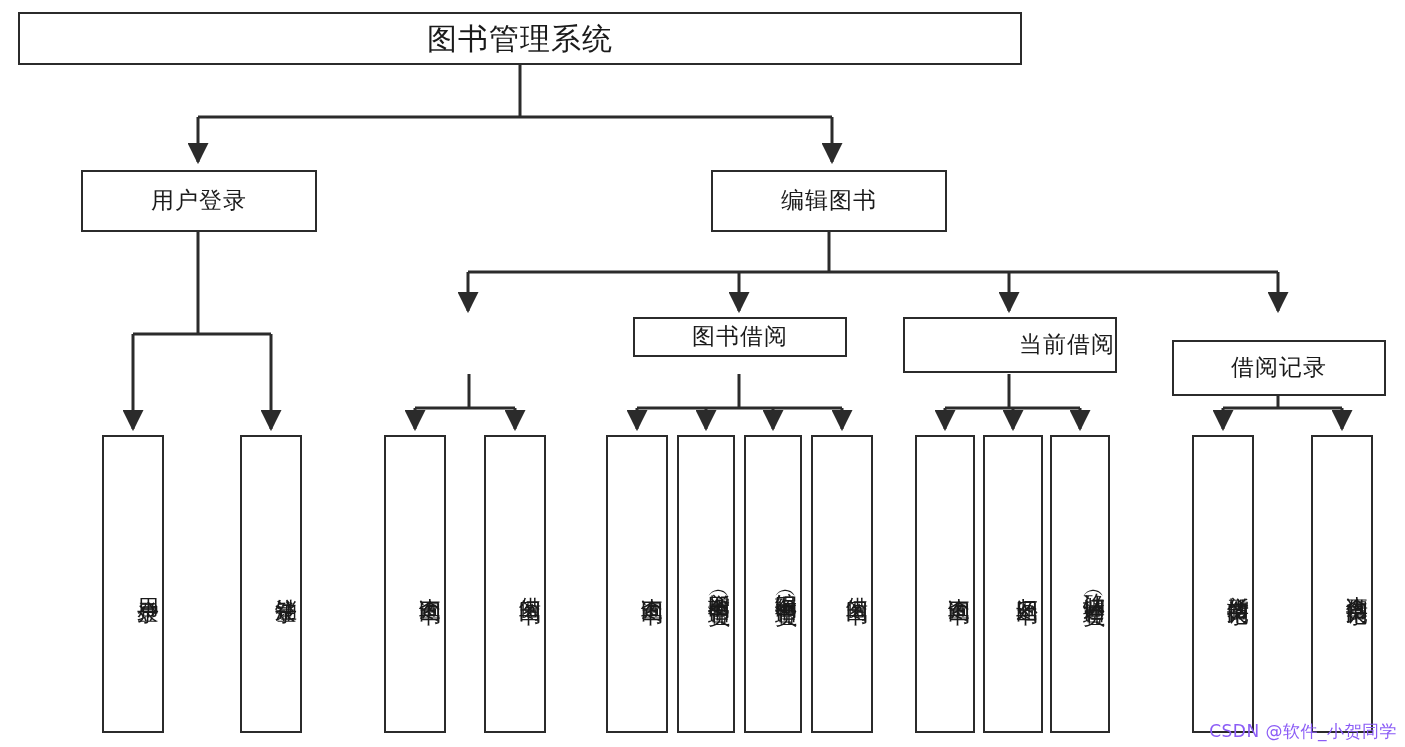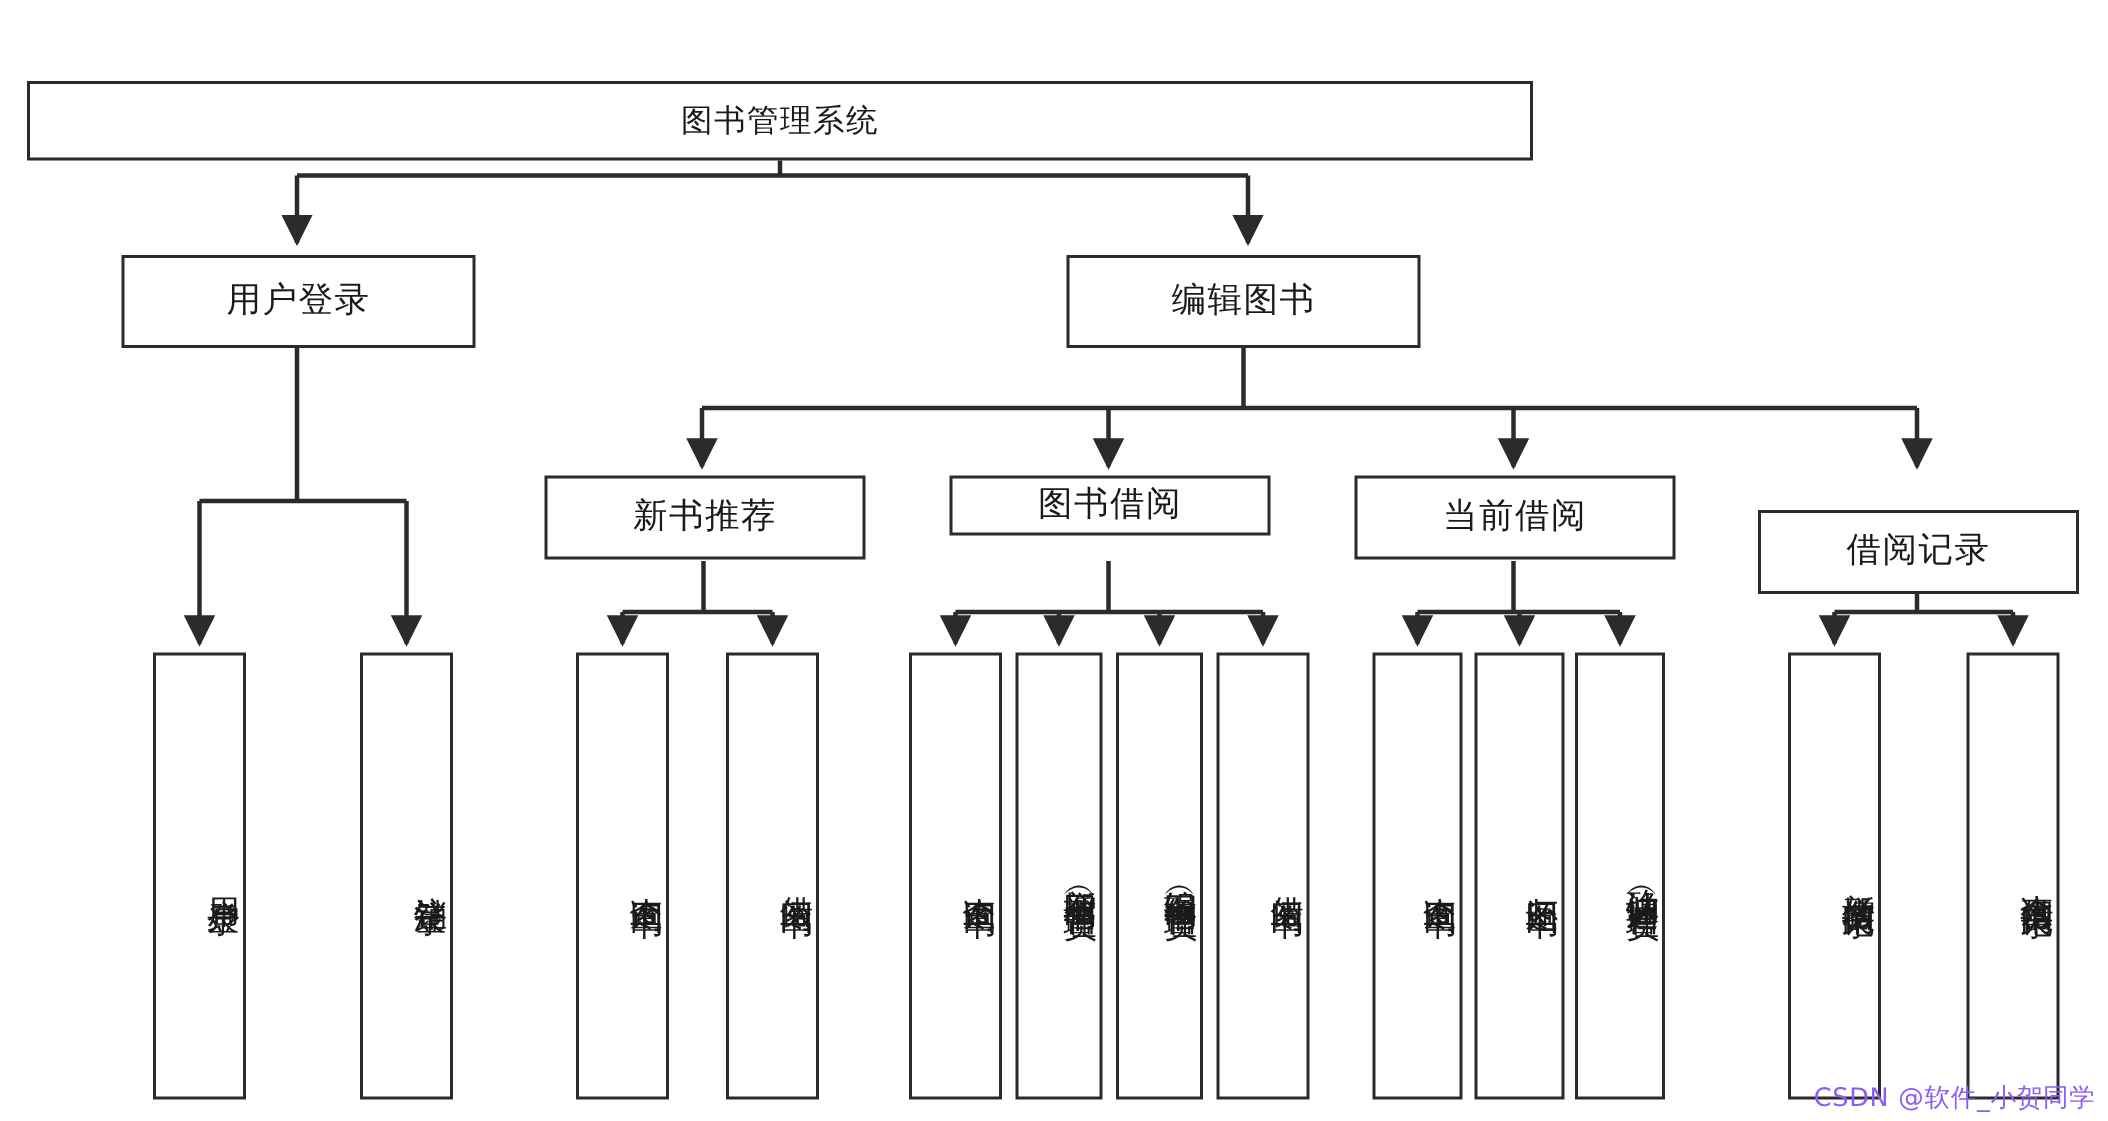--- a/index.html
+++ b/index.html
@@ -42,22 +42,21 @@
     padding-bottom: 6px;
     align-items: flex-start;
     justify-content: center;
   }
   .node.vert > .vtext {
     writing-mode: vertical-rl;
     text-orientation: upright;
     white-space: nowrap;
   }
   #root-node {
-    font-size: 21px;
-    margin-top: 42px;
+    font-size: 30px;
   }
   .edge-layer {
     position: absolute;
     left: 0;
     top: 0;
     width: 1405px;
     height: 747px;
     pointer-events: none;
   }
   .watermark {
@@ -130,27 +129,24 @@
     <span>图书管理系统</span>
   </div>
 
   <div class="node horiz" style="left:81px; top:170px; width:236px; height:62px;">
     <span>用户登录</span>
   </div>
   <div class="node horiz" style="left:711px; top:170px; width:236px; height:62px;">
     <span>编辑图书</span>
   </div>
 
-  <div class="node horiz" style="left:363px; top:317px; width:214px; height:56px;">
-    <span>新书推荐</span>
-  </div>
   <div class="node horiz" style="left:633px; top:317px; width:214px; height:40px;">
     <span>图书借阅</span>
   </div>
-  <div class="node horiz" style="left:903px; top:317px; width:214px; height:56px;">
+  <div class="node horiz" style="left:903px; top:317px; width:214px; height:56px;justify-content:flex-end;">
     <span>当前借阅</span>
   </div>
   <div class="node horiz" style="left:1172px; top:317px; width:214px; height:56px;margin-top:23px;">
     <span>借阅记录</span>
   </div>
 
   <div class="node vert" style="left:102px; top:435px; width:62px; height:298px;">
     <span class="vtext">用户登录</span>
   </div>
   <div class="node vert" style="left:240px; top:435px; width:62px; height:298px;">

